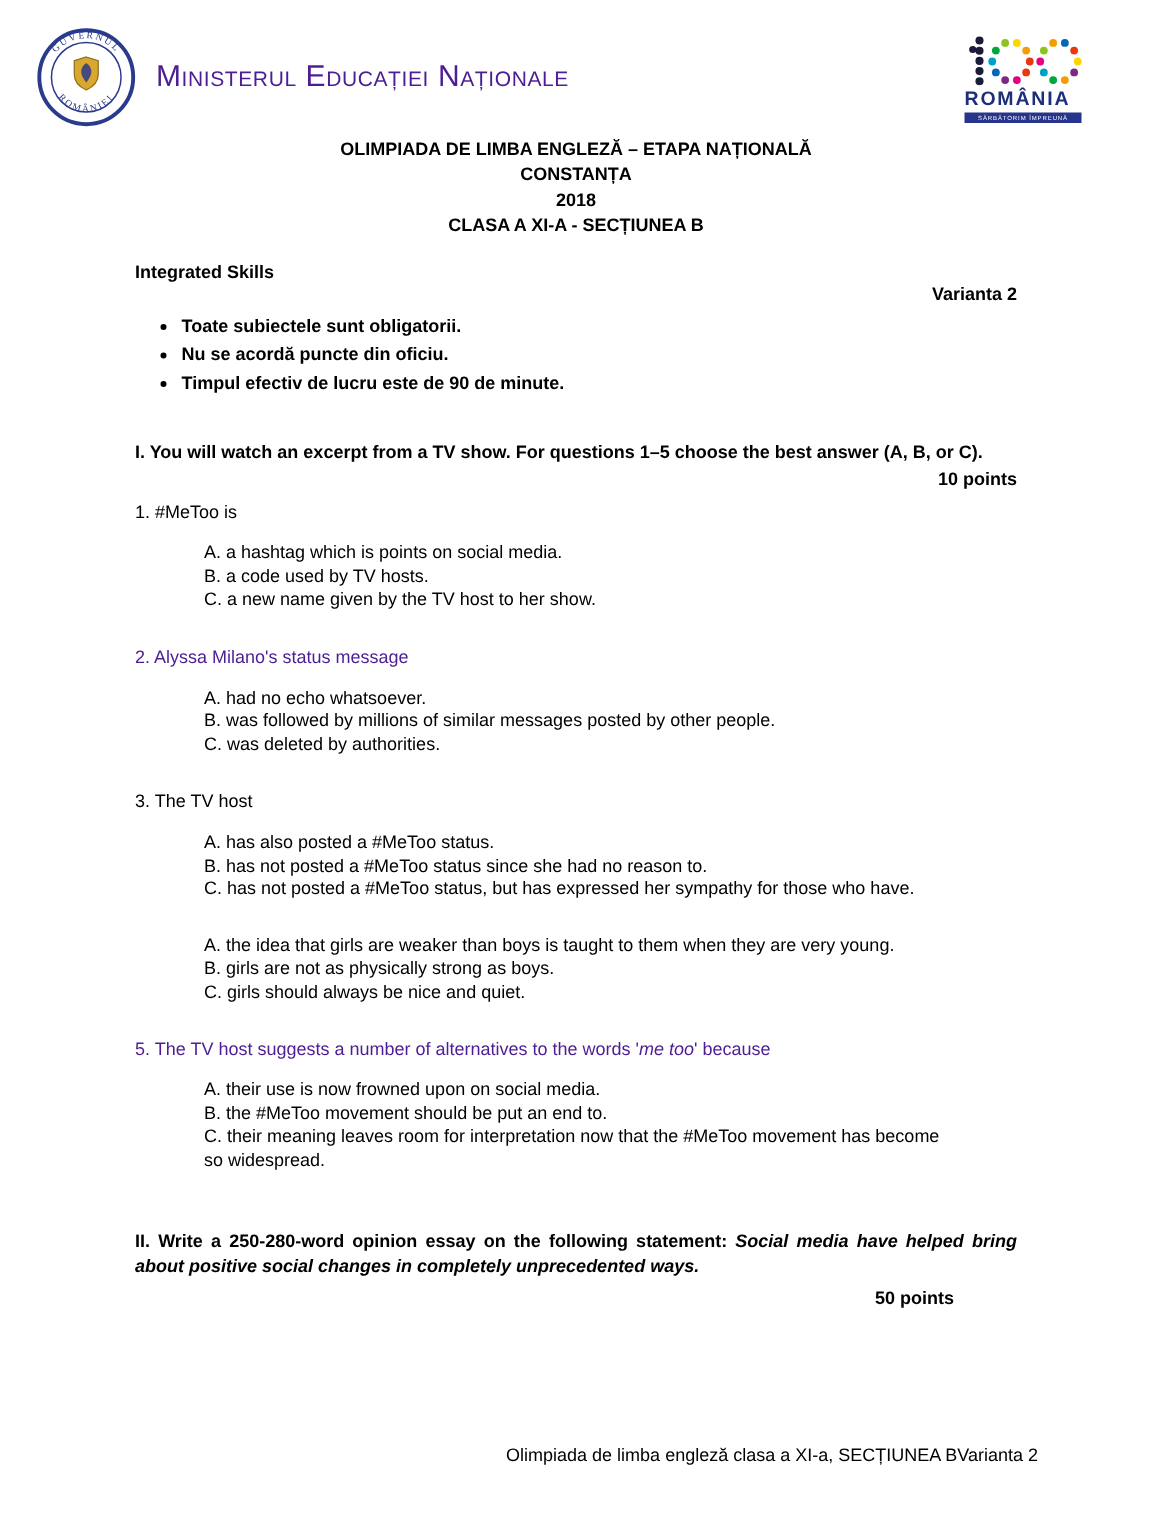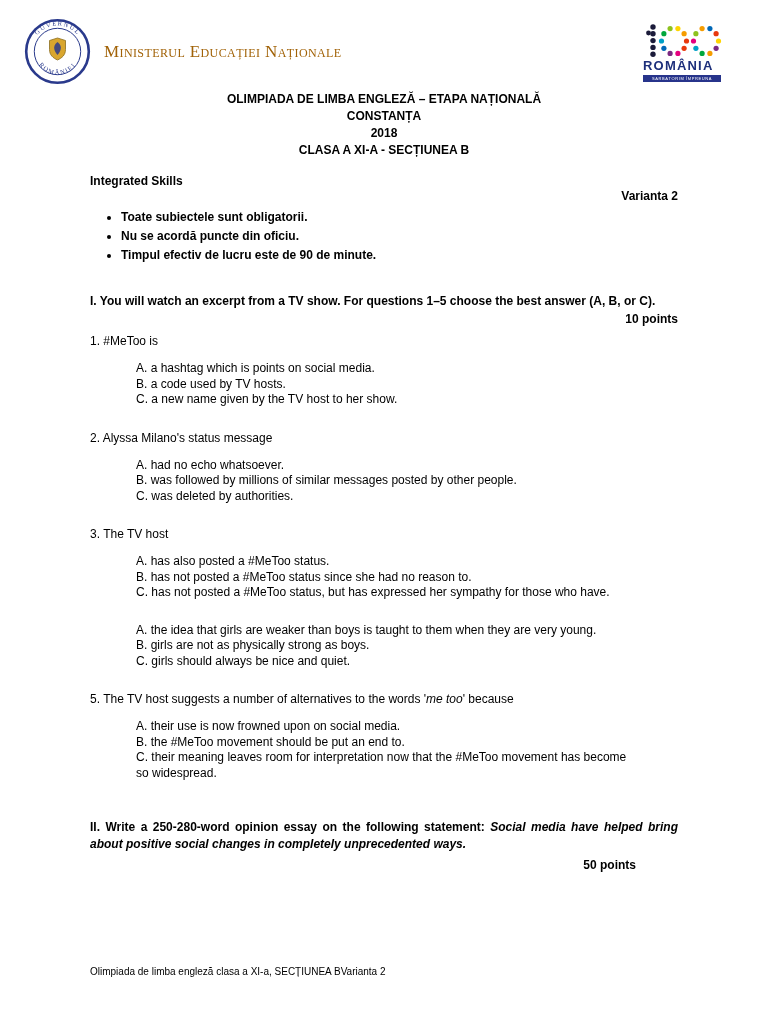--- a/index.html
+++ b/index.html
@@ -3,55 +3,55 @@
 <meta charset="utf-8">
 <style>
   html,body{margin:0;padding:0}
   body{background:#ffffff}
   .page{position:relative;width:768px;height:1024px;margin:0 auto;background:#fff;
         font-family:"Liberation Sans","DejaVu Sans",sans-serif;font-size:12px;color:#000;overflow:hidden}
 
   
   .header-row{display:flex;align-items:flex-start;justify-content:space-between;padding:18px 46px 0 24px}
   .gov-brand{display:flex;align-items:center;gap:13px}
-  .ministry{font-family:Liberation Serif, serif;font-variant:small-caps;
-            font-size:17px;color:#a16207;letter-spacing:.4px}
+  .ministry{font-family:Liberation Sans, sans-serif;font-variant:small-caps;
+            font-size:20px;color:#4c1d95;letter-spacing:.4px}
   .centenary{display:flex;flex-direction:column;align-items:flex-start;margin-top:2px}
   .centenary .country{font-size:13px;font-weight:bold;color:#1d2f7b;letter-spacing:1.2px;margin-top:1px}
   .centenary .bar{margin-top:2px;width:78px;height:7px;background:#27348b;color:#fff;font-size:4px;
                   display:flex;align-items:center;justify-content:center;letter-spacing:.6px}
 
   
   .content{padding:0 90px}
   .title-block{margin-top:6px;text-align:center;font-weight:bold;line-height:17px}
   .subtitle{margin-top:15px;font-weight:bold}
   .variant{margin-top:1px;text-align:right;font-weight:bold}
   .rules{margin:5px 0 0 0;padding-left:31px;font-weight:bold;list-style:disc}
   .rules li{line-height:19px}
 
   .section1{margin-top:28px}
   .sec-heading{margin:0;font-weight:bold;text-align:justify;line-height:16px}
   .points{margin:2px 0 0 0;text-align:right;font-weight:bold;line-height:16px}
 
   .question{margin-top:22px}
   .q1{margin-top:6px}
   .stem{margin:0;line-height:16px}
-  .stem.muted{color:#000000}
+  .stem.muted{color:#4c1d95}
   .options{margin:12px 0 0 46px}
   .options p{margin:0;line-height:15.5px}
   .q3 .options p:nth-child(3),
   .q5 .options p:nth-child(3){max-width:505px}
 
   .section2{margin-top:38px}
   .sec2-text{margin:0;font-weight:bold;text-align:justify;line-height:16.5px}
   .sec2-text em{font-style:italic}
   .points2{margin:6px 0 0 0;text-align:right;font-weight:bold;padding-right:42px}
 
   .footer{position:absolute;left:90px;right:76px;bottom:47px;display:flex;
-          justify-content:flex-start;font-size:10px}
+          justify-content:flex-end;font-size:12px}
 </style>
 </head>
 <body>
 
 <div class="page">
 
   <div class="header-row">
     <div class="gov-brand">
       <svg class="seal" width="67" height="67" viewBox="0 0 67 67">
         <circle cx="33.5" cy="33.5" r="31.3" fill="#ffffff" stroke="#2a3a8c" stroke-width="2.6"></circle>

